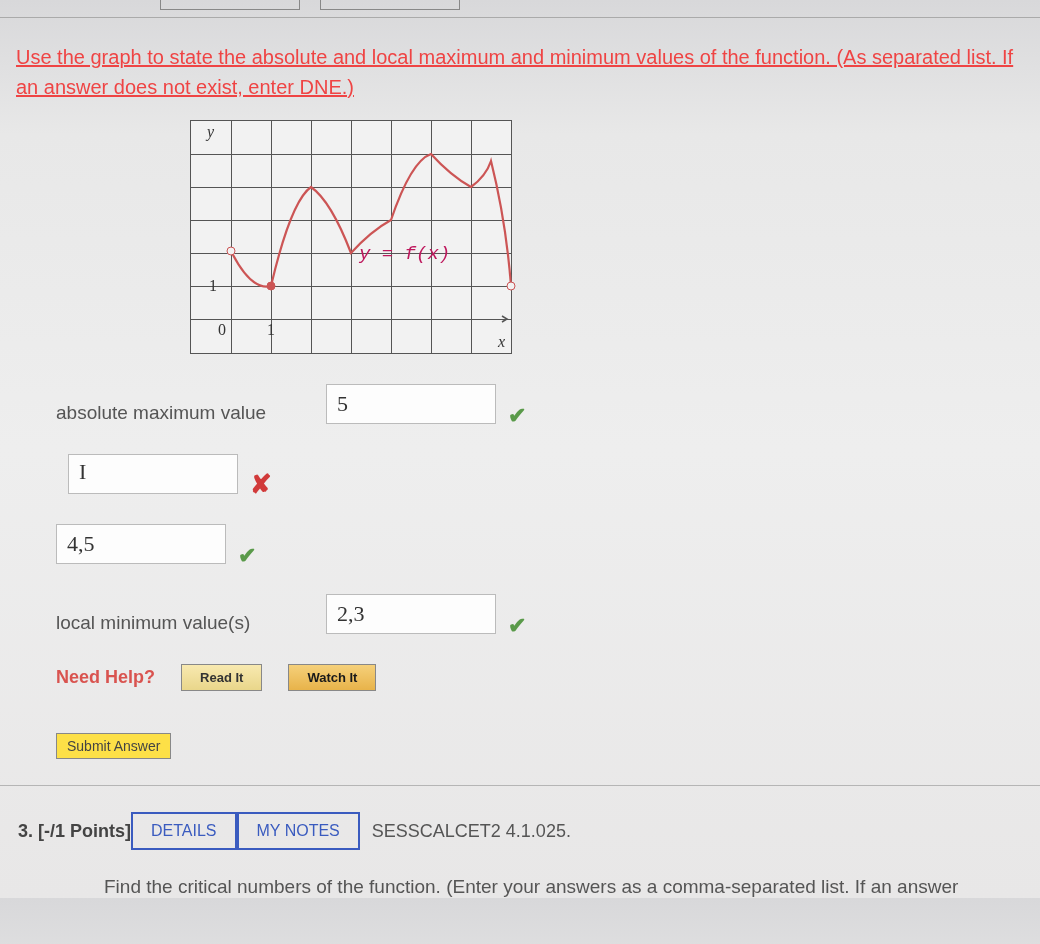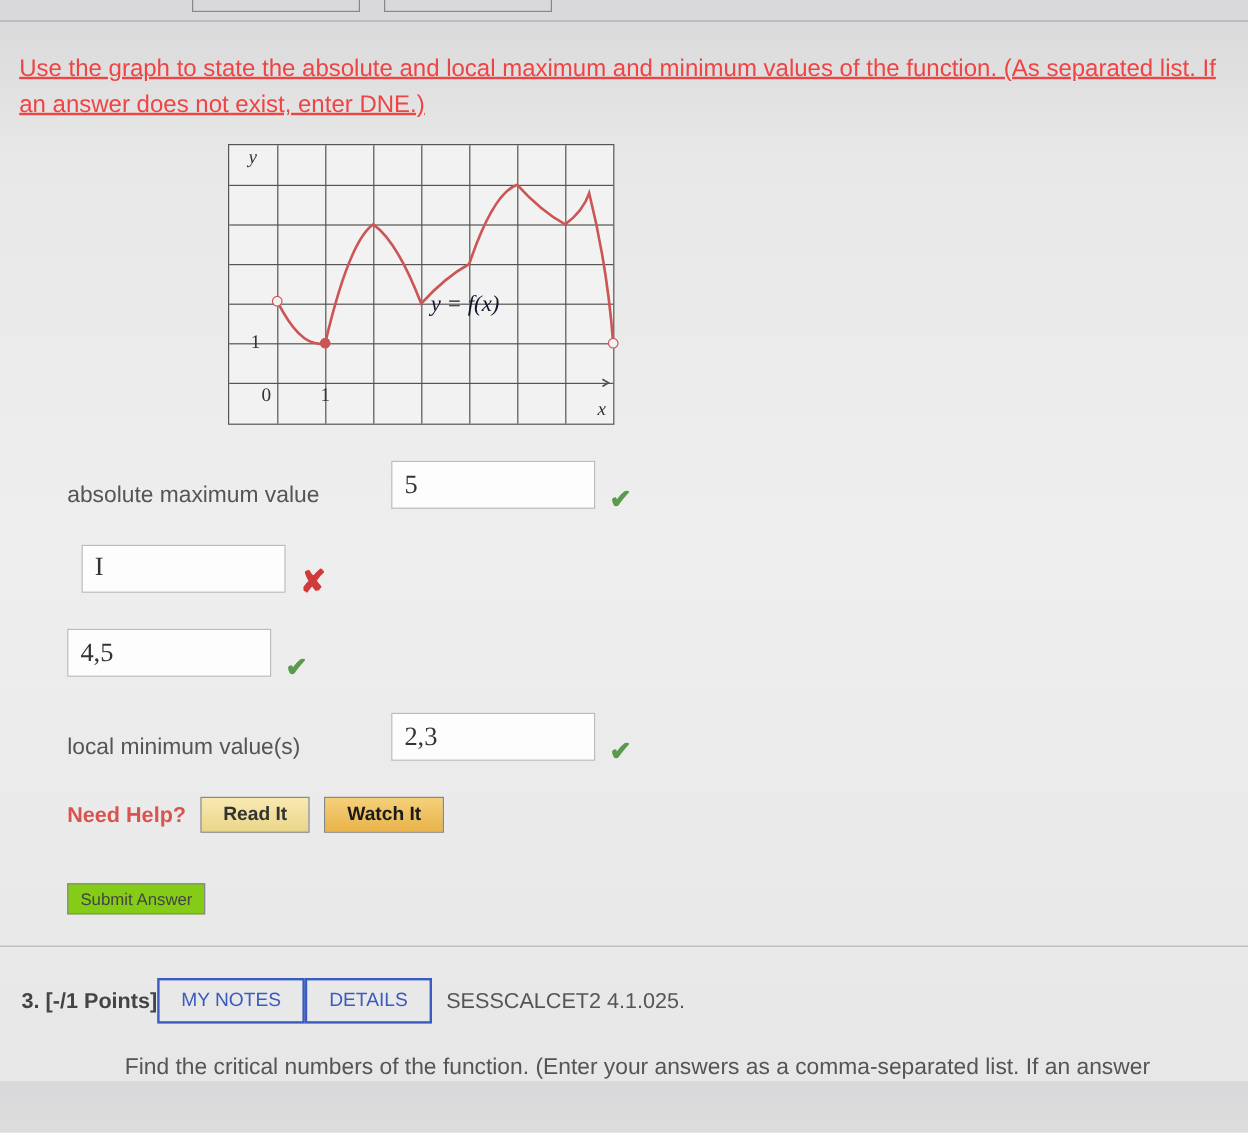--- a/index.html
+++ b/index.html
@@ -32,52 +32,52 @@
   .graph-outer {
     width: 322px; height: 234px;
     border: 1.5px solid #555;
     background: #f2f2f2;
     position: relative;
   }
   .grid-v, .grid-h { position: absolute; background: #555; }
   .grid-v { width: 1px; height: 100%; top: 0; }
   .grid-h { height: 1px; width: 100%; left: 0; }
   .axis-label { position: absolute; font-family: 'Times New Roman', serif; font-size: 16px; color: #333; }
-  .curve-label { position: absolute; font-family: Liberation Serif, serif; font-size: 19px; font-style: italic; color: #0f172a; }
+  .curve-label { position: absolute; font-family: Liberation Mono, monospace; font-size: 19px; font-style: italic; color: #be185d; }
   .curve { position: absolute; top:0; left:0; }
   .open-pt { position:absolute; width:9px; height:9px; border:1.5px solid #c55; border-radius:50%; background:#f2f2f2; transform:translate(-50%,-50%); }
   .closed-pt { position:absolute; width:9px; height:9px; border:1.5px solid #c55; border-radius:50%; background:#c55; transform:translate(-50%,-50%); }
 
   .answers { margin: 30px 0 0 56px; }
   .arow { display: flex; align-items: flex-end; margin-bottom: 30px; }
   .arow .lbl { width: 270px; font-size: 19px; color: #555; }
   .arow .inp {
     width: 170px; height: 40px; padding: 4px 10px;
     border: 1px solid #bbb; background: #fdfdfd;
     font-family: 'Times New Roman', serif; font-size: 22px; color: #333;
   }
   .arow .inp.shift { margin-left: 12px; }
   .mark { margin-left: 12px; font-size: 26px; font-weight: bold; align-self:flex-end; margin-bottom:-6px;}
   .mark.ok { color: #5a9a4a; }
   .mark.bad { color: #d13a3a; }
   .mark.ok::before { content: "✔"; font-size:22px;}
   .mark.bad::before { content: "✘"; }
 
-  .need-help { margin: 4px 0 0 56px; display: flex; align-items: center; gap: 12px; }
+  .need-help { margin: 4px 0 0 56px; display: flex; align-items: center; gap: 26px; }
   .need-help .nh { color: #d9534f; font-weight: bold; font-size: 18px; }
   .hbtn {
     border: 1px solid #888; background: linear-gradient(#f8e9b0,#e9d68a);
-    font-size: 16px; font-weight: bold; color: #333;
+    font-size: 13px; font-weight: bold; color: #333;
     padding: 5px 18px; cursor: pointer;
   }
   .hbtn.w { background: linear-gradient(#f5d07a,#e8b34a); color:#1a1a1a;}
 
   .submit-row { margin: 42px 0 0 56px; }
   .submit-btn {
-    border: 1px solid #888; background: #84cc16;
+    border: 1px solid #888; background: #fde047;
     font-size: 14px; color: #444; padding: 4px 10px; cursor: pointer;
   }
   .divider { height:1px; background:#b5b5b5; margin-top:26px; }
 
   .next-q { margin: 26px 0 0 18px; display: flex; align-items: center; }
   .q-pts { font-size: 18px; color: #444; font-weight:bold; }
   .bluebtn {
     border: 2px solid #3a5bbf; color: #3a5bbf; background: transparent;
     padding: 8px 18px; font-size: 16px; cursor: pointer;
   }
@@ -155,18 +155,18 @@
 </div>
 
 <div class="submit-row">
   <button class="submit-btn">Submit Answer</button>
 </div>
 
 <div class="divider"></div>
 
 <div class="next-q">
   <span class="q-pts">3. [-/1 Points]</span>
+  <button class="bluebtn">DETAILS</button>
   <button class="bluebtn">MY NOTES</button>
-  <button class="bluebtn">DETAILS</button>
   <span class="src">SESSCALCET2 4.1.025.</span>
 </div>
 
 <div class="next-inst">Find the critical numbers of the function. (Enter your answers as a comma-separated list. If an answer</div>
 
 </body></html>

